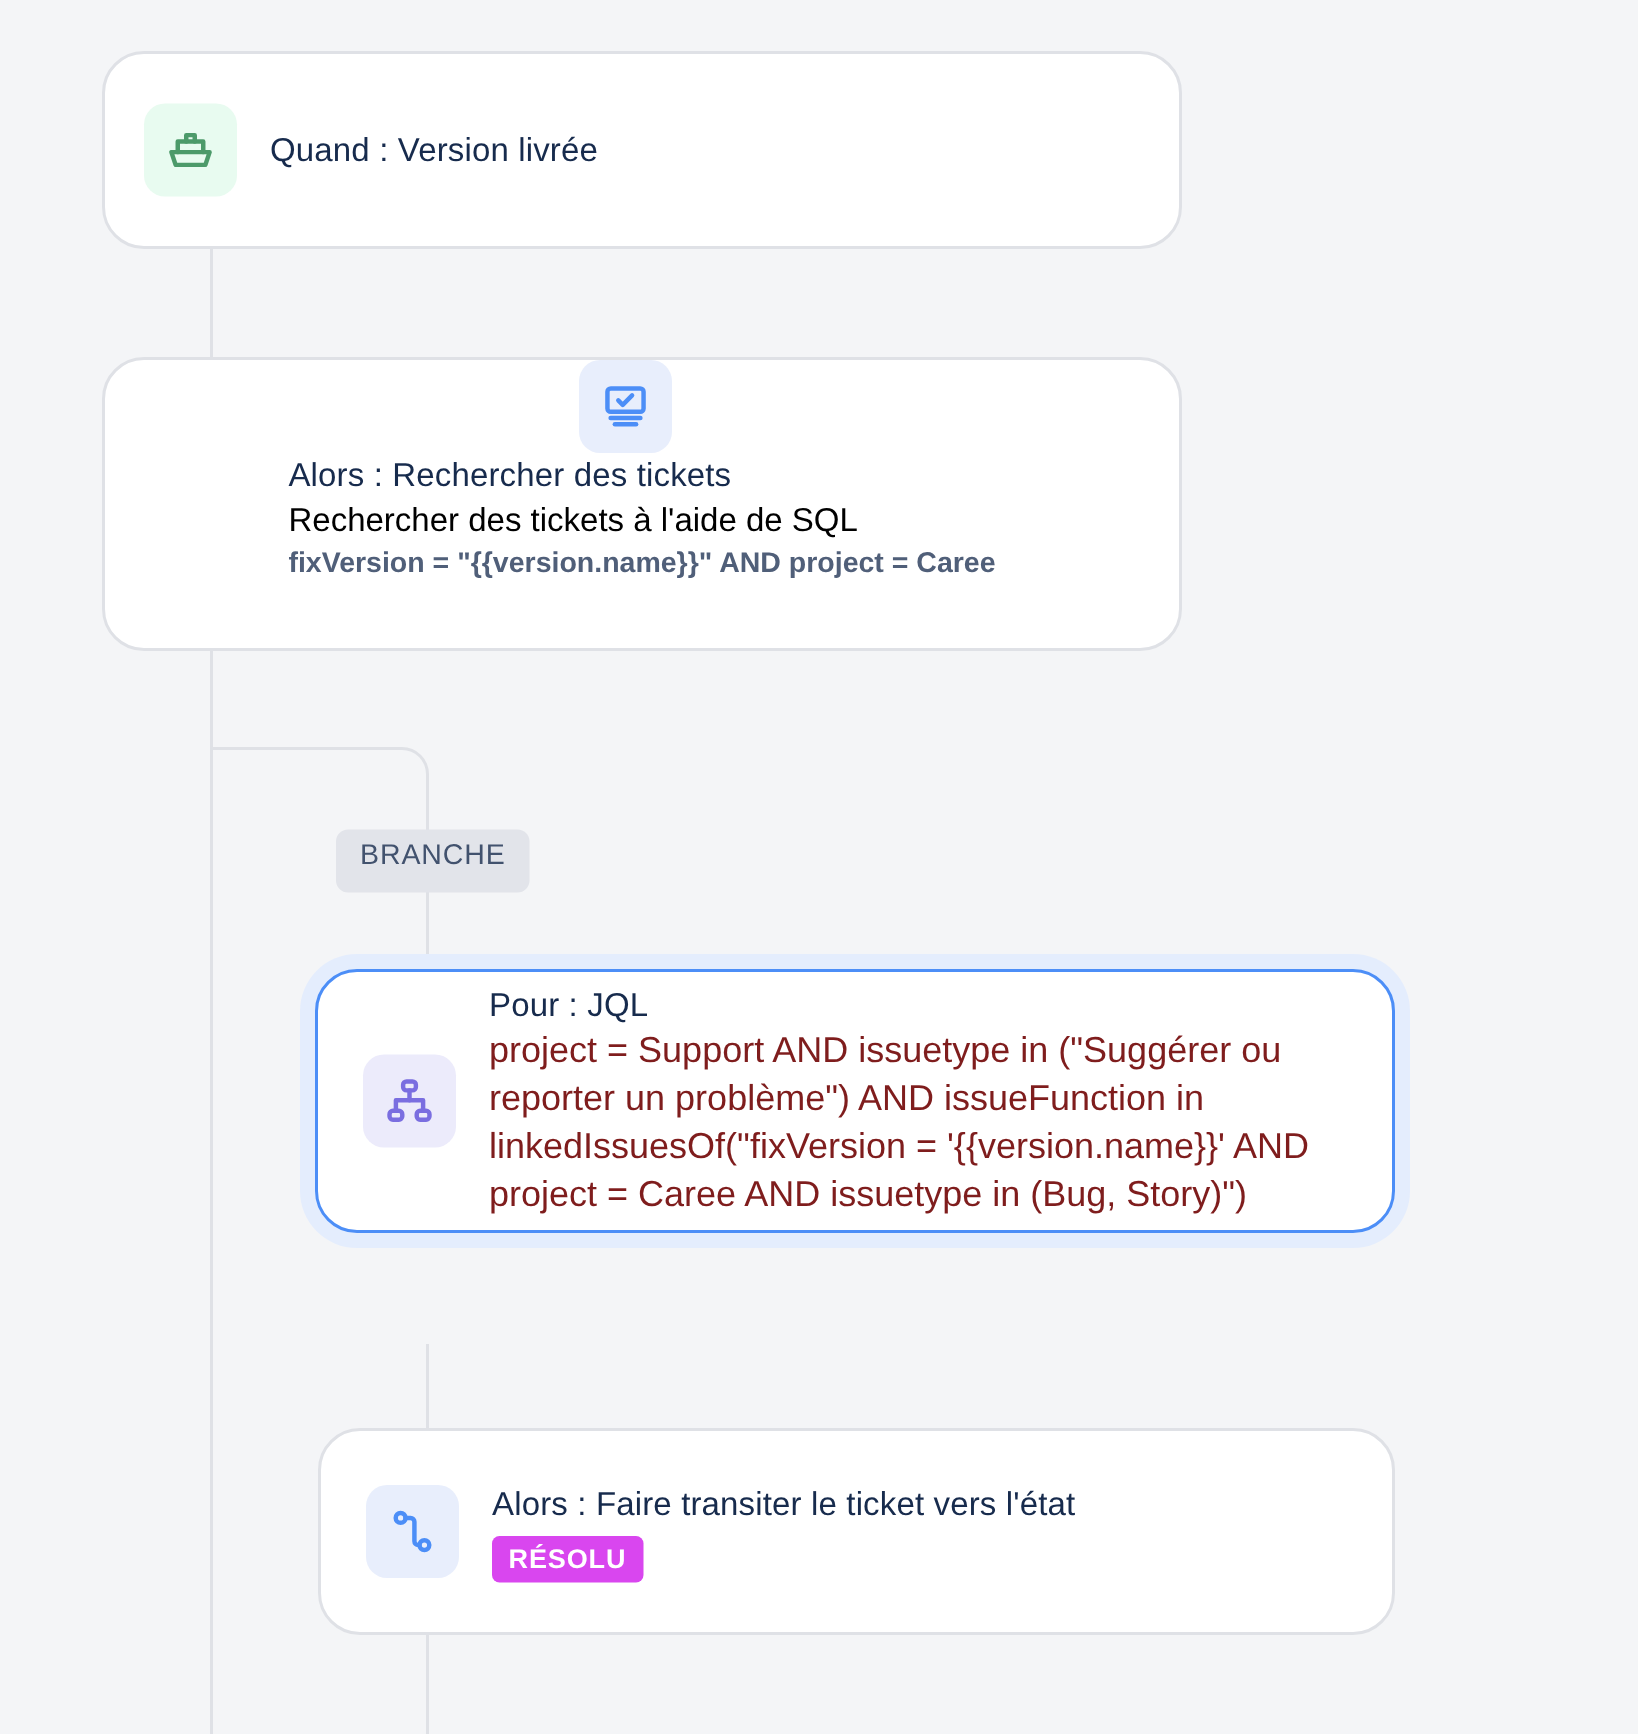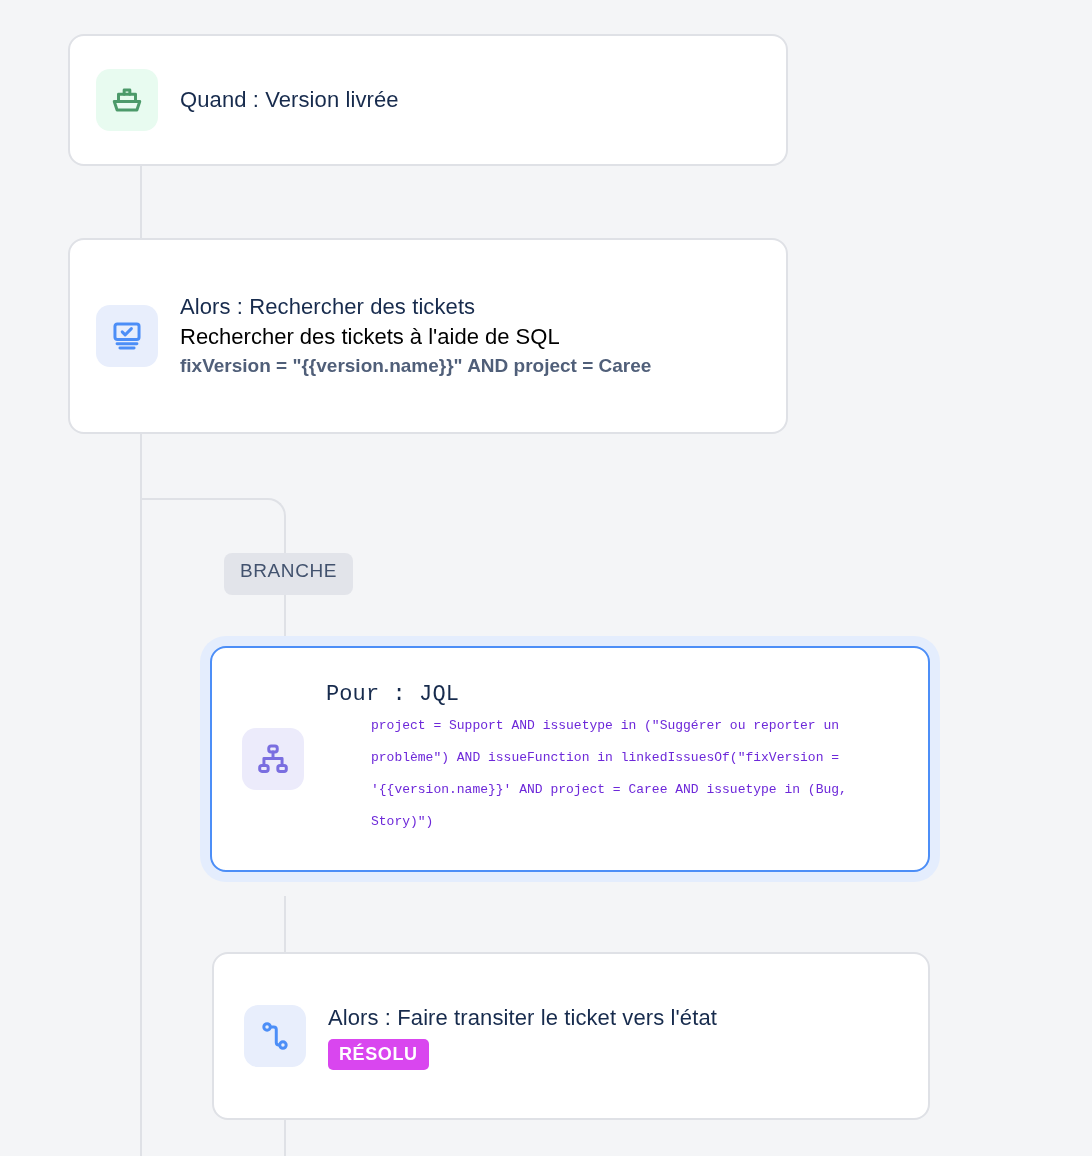--- a/index.html
+++ b/index.html
@@ -35,21 +35,21 @@
     border-bottom: 2px solid transparent;
     border-top-right-radius: 18px;
     background: transparent;
   }
 
   
   .card {
     position: absolute;
     background: #ffffff;
     border: 2px solid #dfe1e6;
-    border-radius: 16px;
+    border-radius: 28px;
     display: flex;
     align-items: center;
     padding: 0 26px;
   }
   .card.selected {
     border: 2px solid #4c8ef7;
     box-shadow: 0 0 0 10px #e4edfd;
   }
 
   .icon-tile {
@@ -90,25 +90,24 @@
   }
 
   .card-code {
     font-size: 19px;
     line-height: 29px;
     color: #505f79;
     font-weight: 700;
   }
 
   .jql-text {
-    font-size: 13px;
+    font-size: 24px;
     line-height: 32px;
-    color: #6d28d9;
+    color: #7f1d1d;
     font-weight: 400;
-    margin-left: 45px;
   }
 
   
   .branch-badge {
     position: absolute;
     background: #e2e4ea;
     color: #42526e;
     font-size: 19px;
     letter-spacing: .6px;
     border-radius: 8px;
@@ -150,55 +149,55 @@
         <path d="M3 13h18l-2 6H5l-2-6z"></path>
         <path d="M6 13V8h12v5"></path>
         <path d="M10 8V5h4v3"></path>
       </svg>
     </div>
     <div class="card-body">
       <div class="card-title">Quand : Version livrée</div>
     </div>
   </div>
 
-  <div class="card" style="left:68px; top:238px; width:720px; height:196px;">
+  <div class="card" style="left:68px; top:238px; width:720px; height:196px;flex-direction:column;">
     <div class="icon-tile tile-blue">
       <svg width="34" height="34" viewBox="0 0 24 24" fill="none" stroke="#4c8ef7" stroke-width="2.1" stroke-linecap="round" stroke-linejoin="round">
         <rect x="3.5" y="3.5" width="17" height="11" rx="1.6"></rect>
         <path d="M8.6 9.1l2.1 2.1 4.4-4.4"></path>
         <path d="M5 17.4h14"></path>
         <path d="M7 20.4h10"></path>
       </svg>
     </div>
     <div class="card-body" style="max-width:540px;">
       <div class="card-title">Alors : Rechercher des tickets</div>
       <div class="card-desc">Rechercher des tickets à l'aide de SQL</div>
       <div class="card-code">fixVersion = "{{version.name}}" AND project = Caree</div>
     </div>
   </div>
 
   <div class="branch-badge" style="left:224px; top:553px;">BRANCHE</div>
 
-  <div class="card selected" style="left:210px; top:646px; width:720px; height:226px; padding:0 26px 0 30px;font-family:Liberation Mono, monospace;">
+  <div class="card selected" style="left:210px; top:646px; width:720px; height:176px; padding:0 26px 0 30px;">
     <div class="icon-tile tile-purple">
       <svg width="34" height="34" viewBox="0 0 24 24" fill="none" stroke="#7a6ee0" stroke-width="2.1" stroke-linecap="round" stroke-linejoin="round">
         <rect x="9" y="2.8" width="6" height="4.2" rx="1.6"></rect>
         <rect x="2.6" y="16.6" width="6" height="4.2" rx="1.6"></rect>
         <rect x="15.4" y="16.6" width="6" height="4.2" rx="1.6"></rect>
         <path d="M12 7v4.6"></path>
         <path d="M5.6 16.6v-5h12.8v5"></path>
       </svg>
     </div>
     <div class="card-body" style="max-width:556px;">
       <div class="card-title">Pour : JQL</div>
       <div class="jql-text">project = Support AND issuetype in ("Suggérer ou reporter un problème") AND issueFunction in linkedIssuesOf("fixVersion = '{{version.name}}' AND project = Caree AND issuetype in (Bug, Story)")</div>
     </div>
   </div>
 
-  <div class="card" style="left:212px; top:952px; width:718px; height:168px; padding:0 26px 0 30px;">
+  <div class="card" style="left:212px; top:952px; width:718px; height:138px; padding:0 26px 0 30px;">
     <div class="icon-tile tile-blue">
       <svg width="34" height="34" viewBox="0 0 24 24" fill="none" stroke="#4c8ef7" stroke-width="2.1" stroke-linecap="round" stroke-linejoin="round">
         <circle cx="6.4" cy="5.6" r="2.3"></circle>
         <circle cx="17.6" cy="18.4" r="2.3"></circle>
         <path d="M8.7 5.6h2.4a1.8 1.8 0 0 1 1.8 1.8v9.2a1.8 1.8 0 0 0 1.8 1.8h.6"></path>
       </svg>
     </div>
     <div class="card-body" style="max-width:580px;">
       <div class="card-title">Alors : Faire transiter le ticket vers l'état</div>
       <div class="status-badge">RÉSOLU</div>

